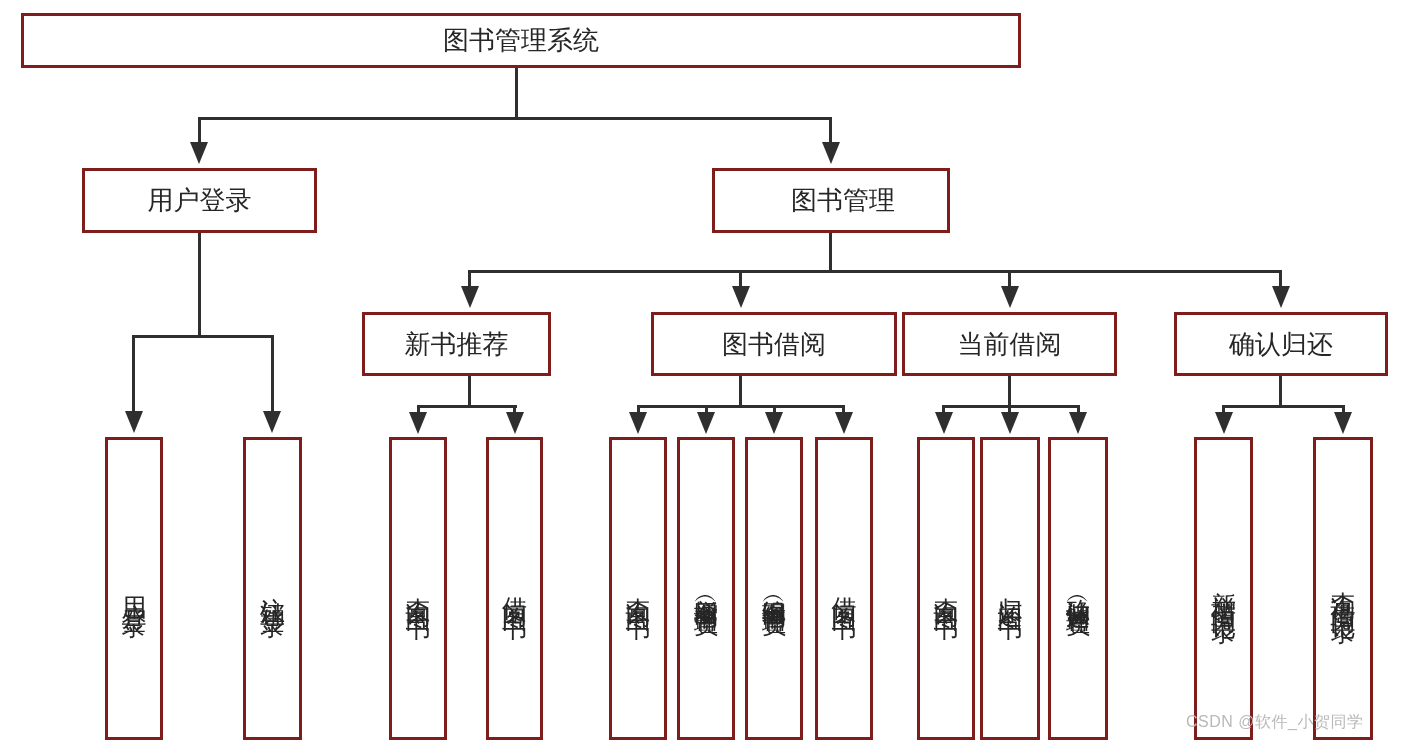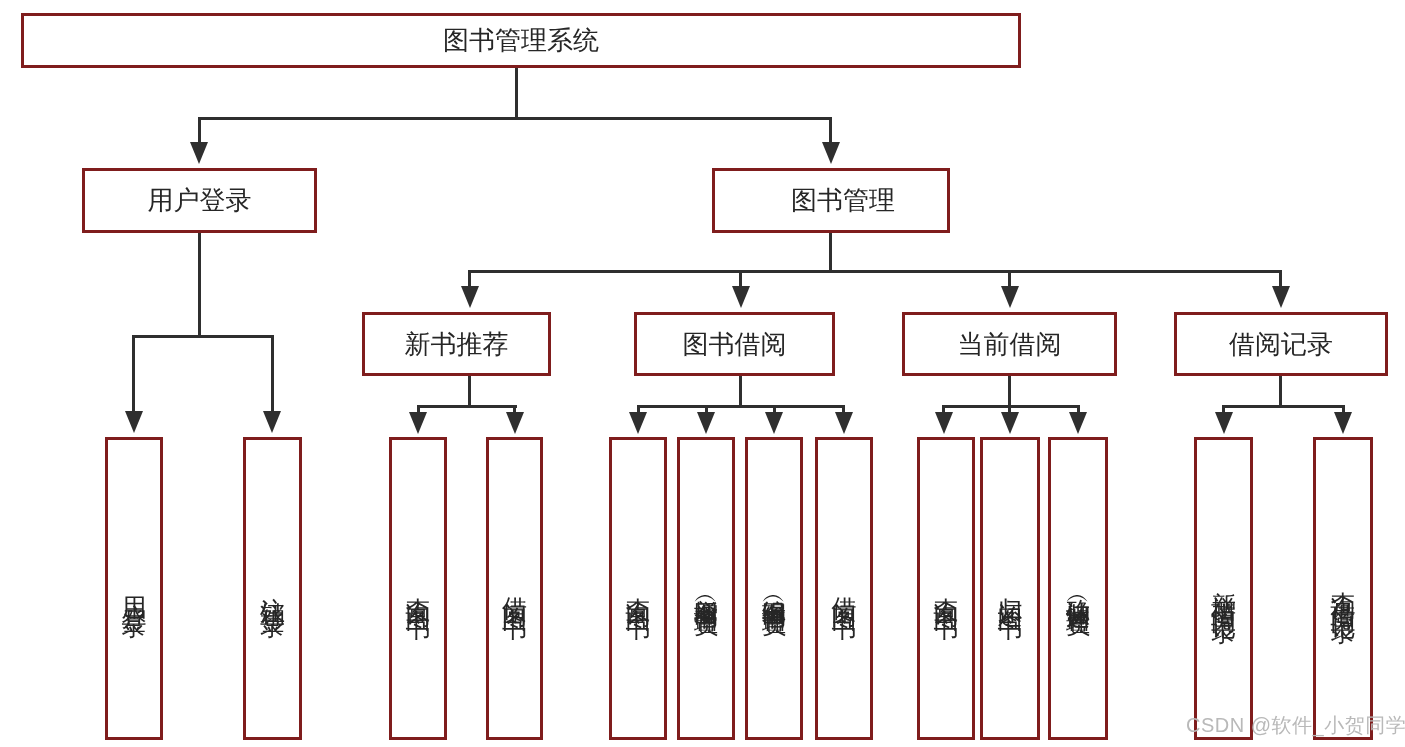--- a/index.html
+++ b/index.html
@@ -21,21 +21,21 @@
   .hline,.vline { position:absolute; background:#2f2f2f; }
   .hline { height:3px; }
   .vline { width:3px; }
   .arrow {
     position:absolute; width:0; height:0;
     border-left:9px solid transparent; border-right:9px solid transparent;
     border-top:22px solid #2f2f2f;
   }
   .watermark {
     position:absolute; left:1186px; top:712px;
-    font-size:20px; color:#b9b9b9; letter-spacing:0.5px;
+    font-size:16px; color:#b9b9b9; letter-spacing:0.5px;
     white-space:nowrap; z-index:5;
   }
 </style>
 </head>
 <body>
 
 <div class="canvas">
 
   <div class="box" style="left:21px;top:13px;width:1000px;height:55px;">
     <span>图书管理系统</span>
@@ -46,30 +46,30 @@
   </div>
 
   <div class="box" style="left:712px;top:168px;width:238px;height:65px;padding-left:24px;">
     <span>图书管理</span>
   </div>
 
   <div class="box" style="left:362px;top:312px;width:189px;height:64px;">
     <span>新书推荐</span>
   </div>
 
-  <div class="box" style="left:634px;top:312px;width:201px;height:64px;">
+  <div class="box" style="left:651px;top:312px;width:246px;height:64px;">
     <span>图书借阅</span>
   </div>
 
   <div class="box" style="left:902px;top:312px;width:215px;height:64px;text-align:right;">
     <span>当前借阅</span>
   </div>
 
   <div class="box" style="left:1174px;top:312px;width:214px;height:64px;">
-    <span>借阅记录</span>
+    <span>确认归还</span>
   </div>
 
   <div class="box" style="left:105px;top:437px;width:58px;height:303px;">
     <span class="vlabel">用户登录</span>
   </div>
 
   <div class="box" style="left:243px;top:437px;width:59px;height:303px;">
     <span class="vlabel">注销登录</span>
   </div>
 

